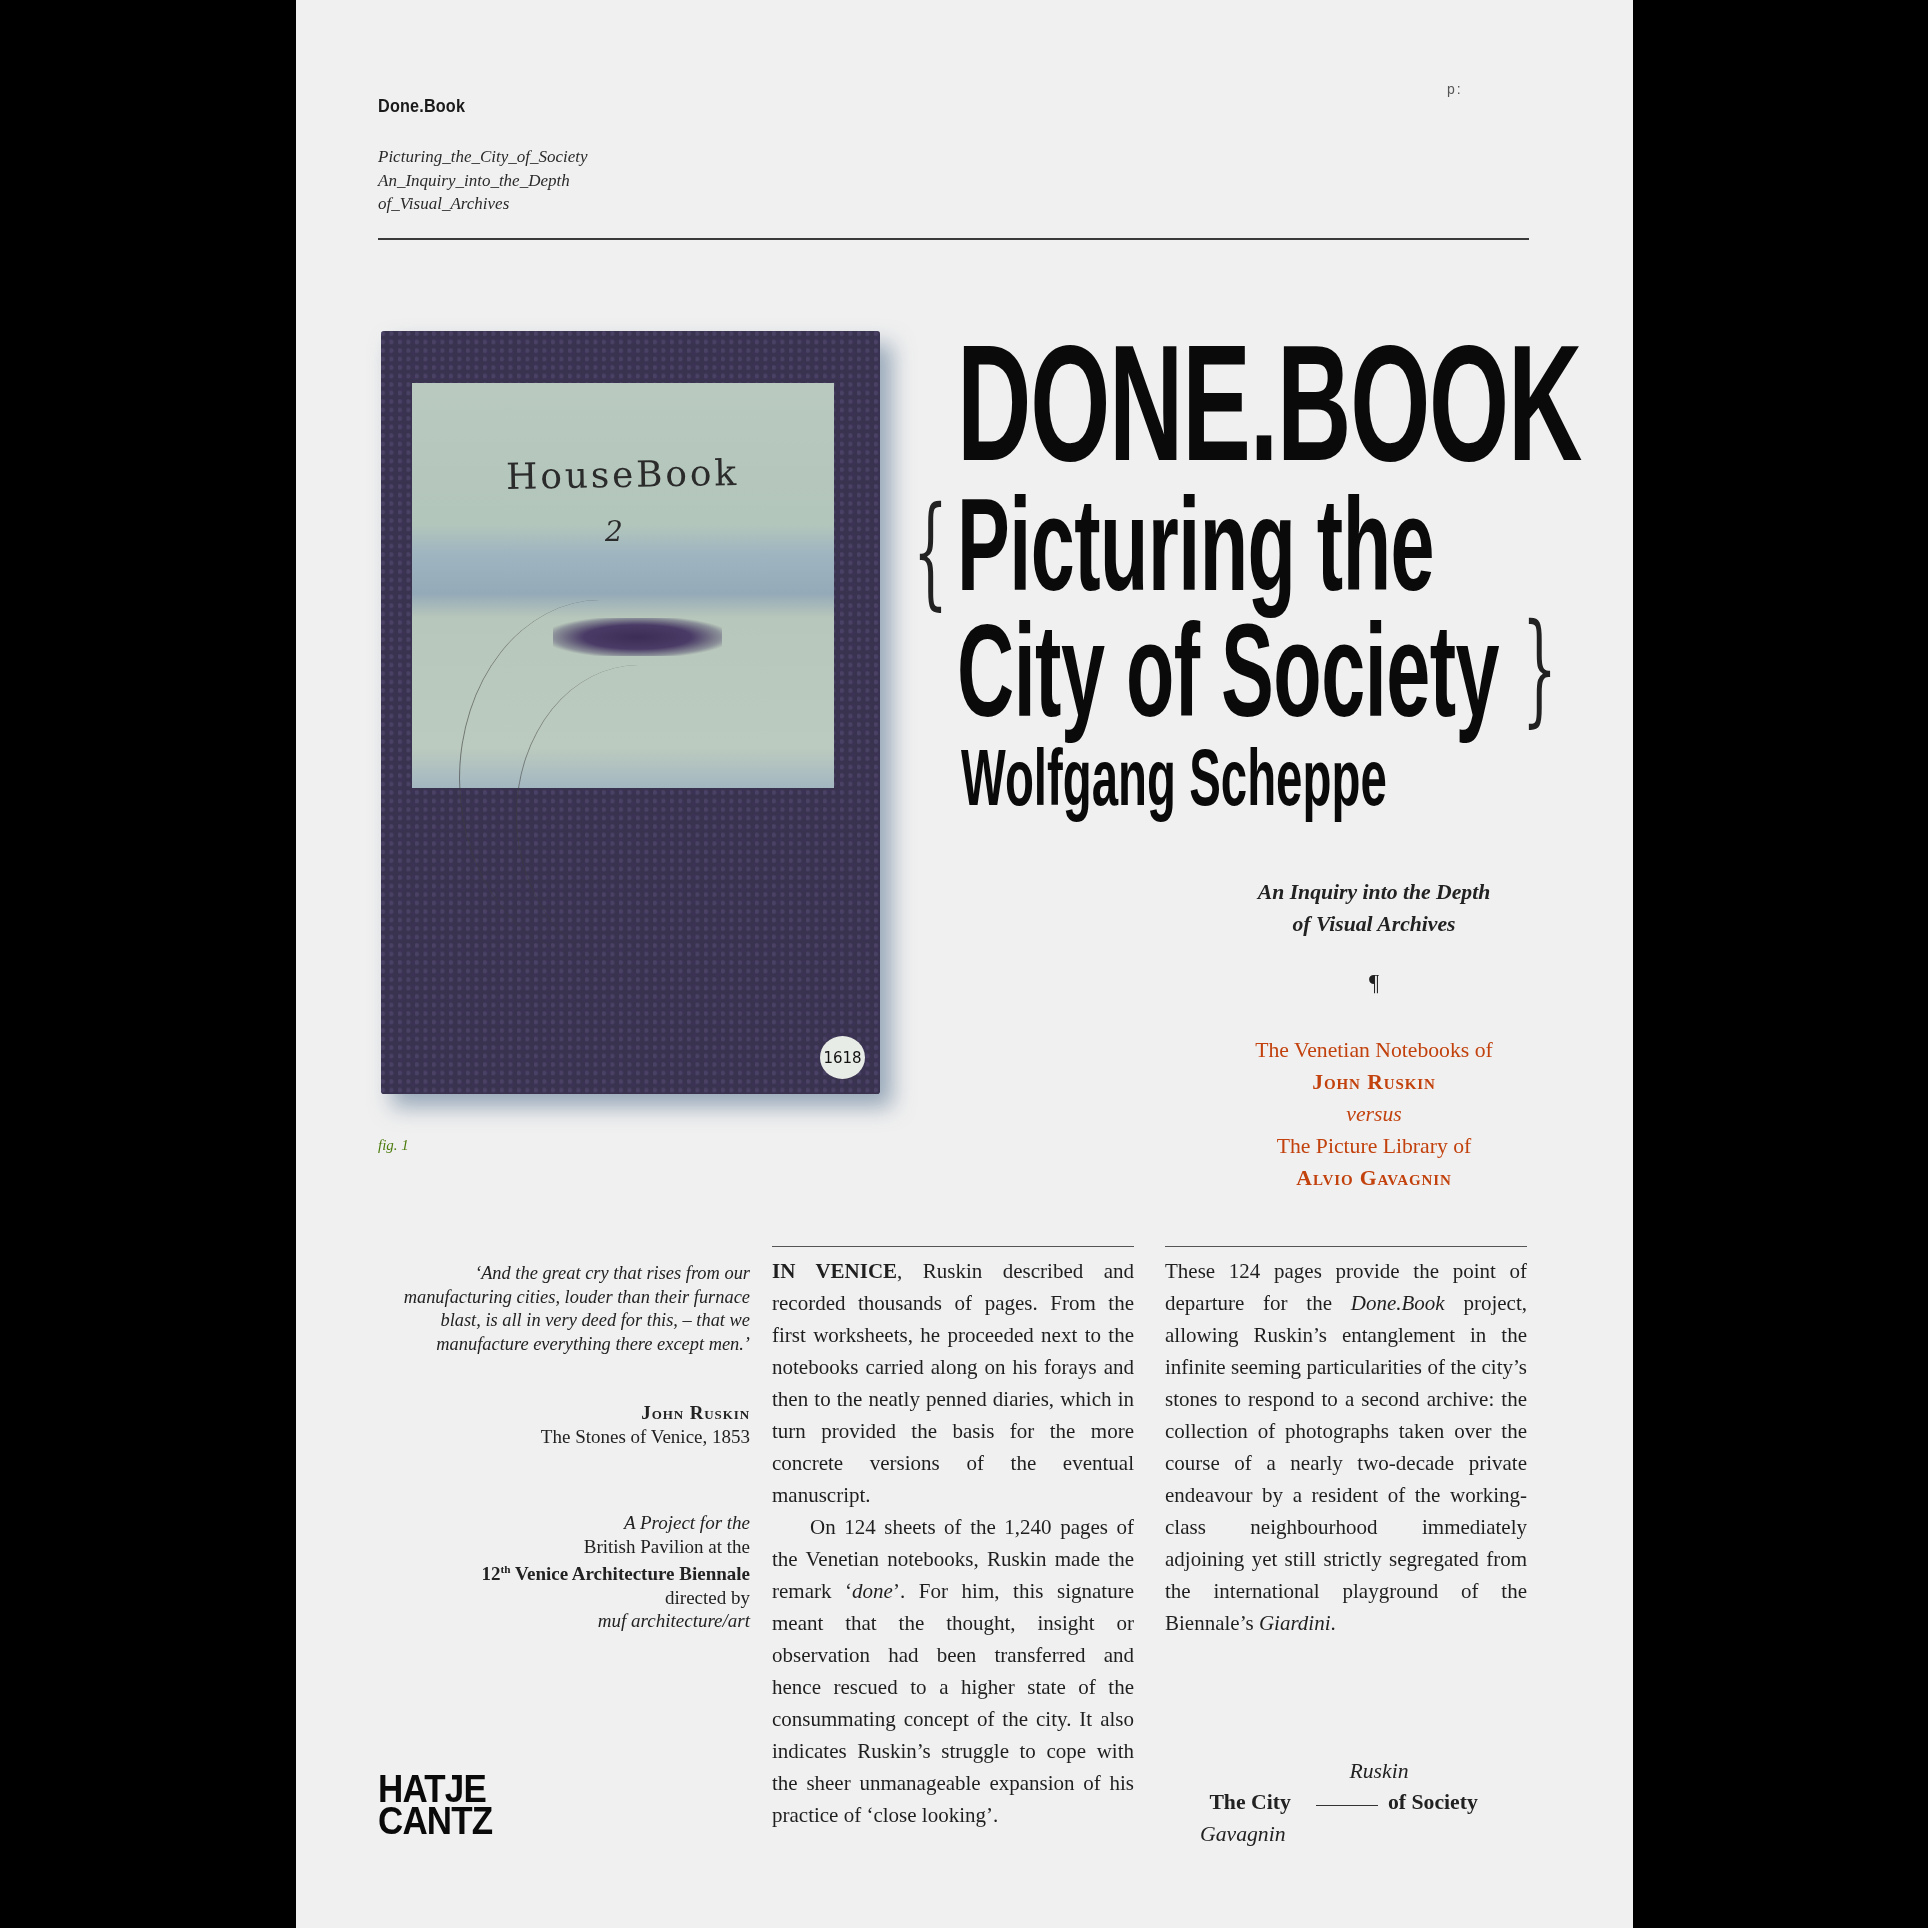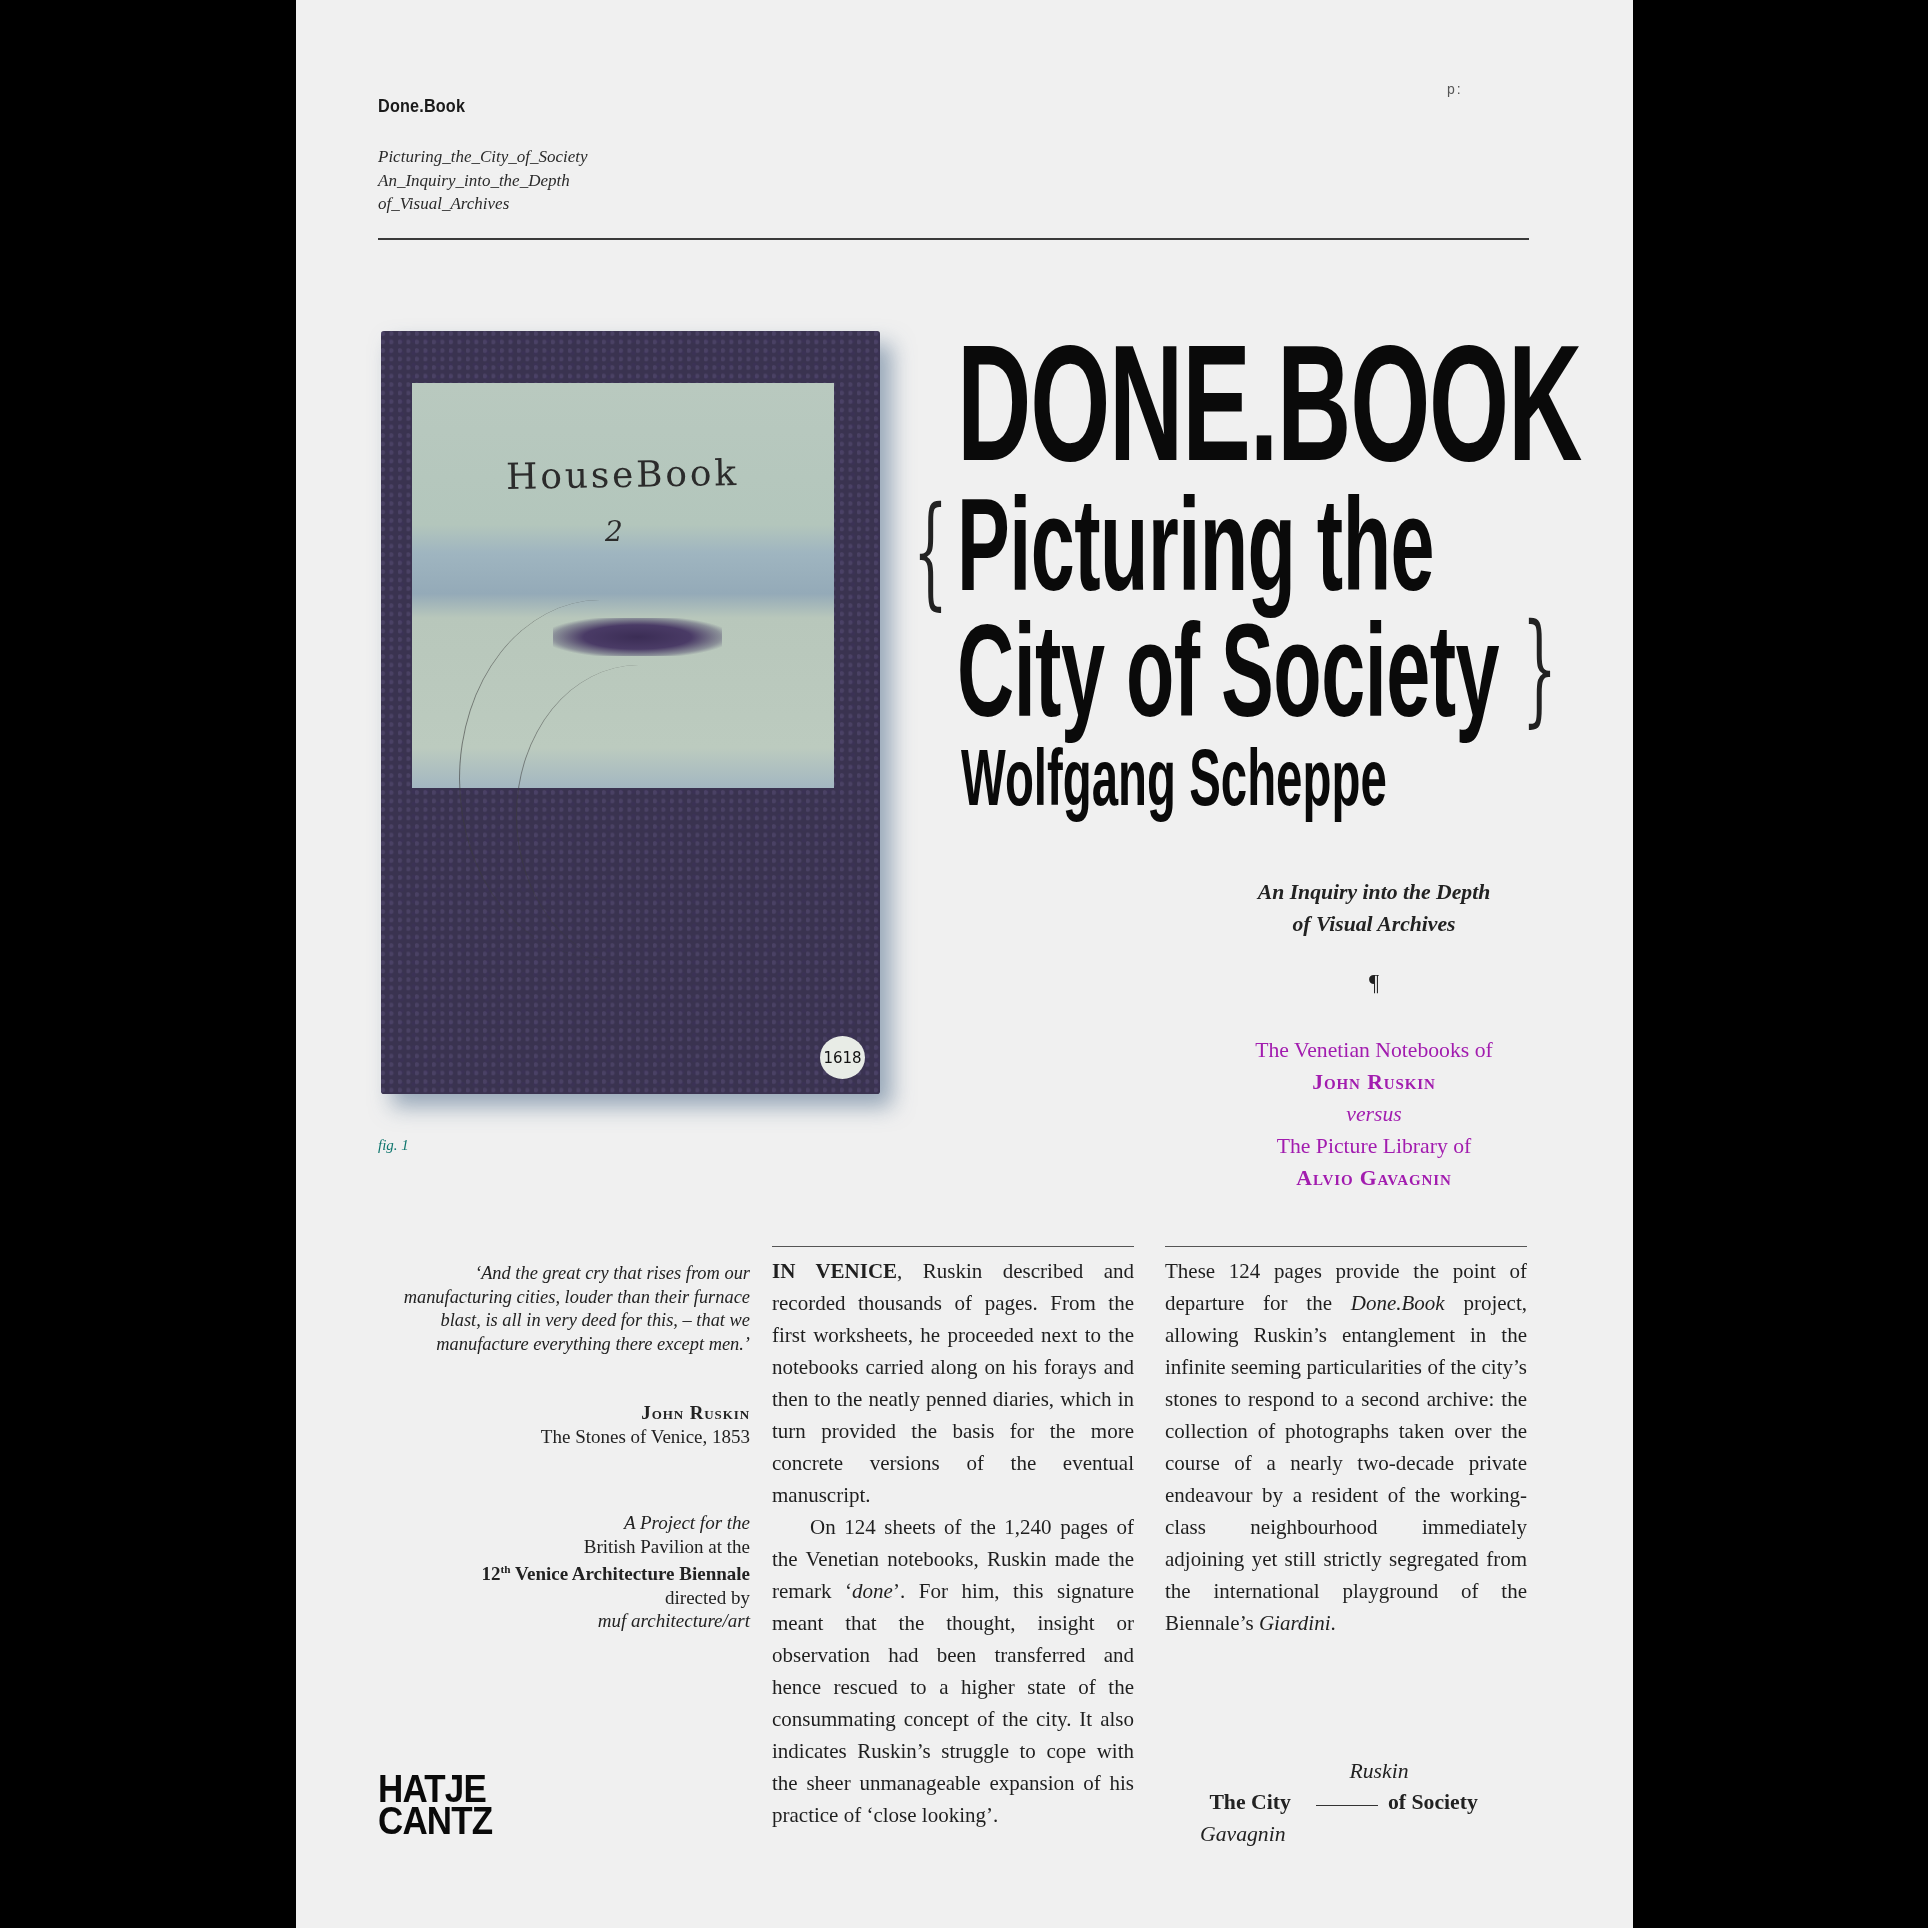--- a/index.html
+++ b/index.html
@@ -48,21 +48,21 @@
   }
   .pencil-arc2 {
     position: absolute; left: 104px; top: 282px; width: 245px; height: 301px;
     border-left: 1.4px solid rgba(60,60,60,0.55); border-radius: 50%;
   }
   .badge-1618 {
     position: absolute; right: 15px; bottom: 15px; width: 45px; height: 43px; border-radius: 50%;
     background: #e8ece6; display: flex; align-items: center; justify-content: center;
     font-family: "DejaVu Sans", sans-serif; font-size: 15px; color: #111;
   }
-  .fig-caption { left: 82px; top: 1137px; font-size: 15px; font-style: italic; color: #0f766e; text-align: center; }
+  .fig-caption { left: 82px; top: 1137px; font-size: 15px; font-style: italic; color: #4d7c0f; text-align: center; }
 
   
   .title-main {
     left: 661px; top: 320px; font-size: 166px; font-weight: bold; line-height: 1;
     transform: scaleX(0.62); transform-origin: left top; letter-spacing: -1.9px; white-space: nowrap; color: #0a0a0a;
   }
   .title-sub {
     left: 661px; top: 482px; font-size: 132px; font-weight: bold; line-height: 126px;
     transform: scaleX(0.6); transform-origin: left top; white-space: nowrap; color: #0a0a0a; letter-spacing: -0.9px;
   }
@@ -76,21 +76,21 @@
   }
   .author {
     left: 665px; top: 738px; font-size: 79px; font-weight: bold; line-height: 1; white-space: nowrap;
     transform: scaleX(0.6); transform-origin: left top; color: #0a0a0a;
   }
 
   
   .info { left: 885px; width: 386px; text-align: center; }
   .inquiry { top: 876px; font-size: 21.7px; font-style: italic; font-weight: bold; line-height: 32px; color: #222; }
   .pilcrow { top: 970px; font-size: 22.6px; color: #222; }
-  .venetian { top: 1034px; font-size: 21.7px; line-height: 32px; color: #a21caf; }
+  .venetian { top: 1034px; font-size: 21.7px; line-height: 32px; color: #c2410c; }
   .smallcaps { font-variant: small-caps; font-weight: bold; letter-spacing: 0.9px; }
   .ital { font-style: italic; }
 
   
   .col-rule { top: 1246px; height: 1.4px; background: #555; }
 
   
   .quote { left: 104px; top: 1262px; width: 350px; text-align: right; font-size: 18.4px; line-height: 23.5px; font-style: italic; color: #222; }
   .quote-attr { left: 104px; top: 1401px; width: 350px; text-align: right; font-size: 19px; line-height: 23.5px; color: #222; }
   .project { left: 104px; top: 1511px; width: 350px; text-align: right; font-size: 19px; line-height: 23.5px; color: #222; }

